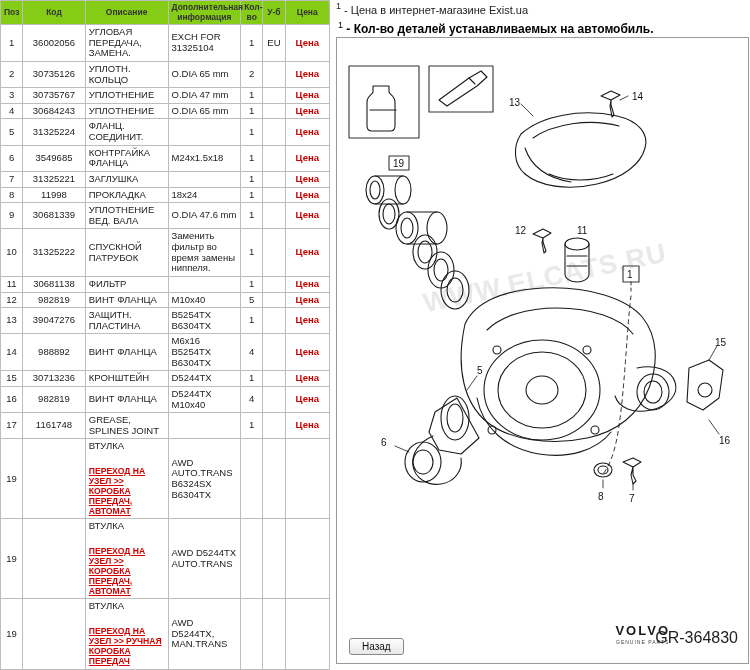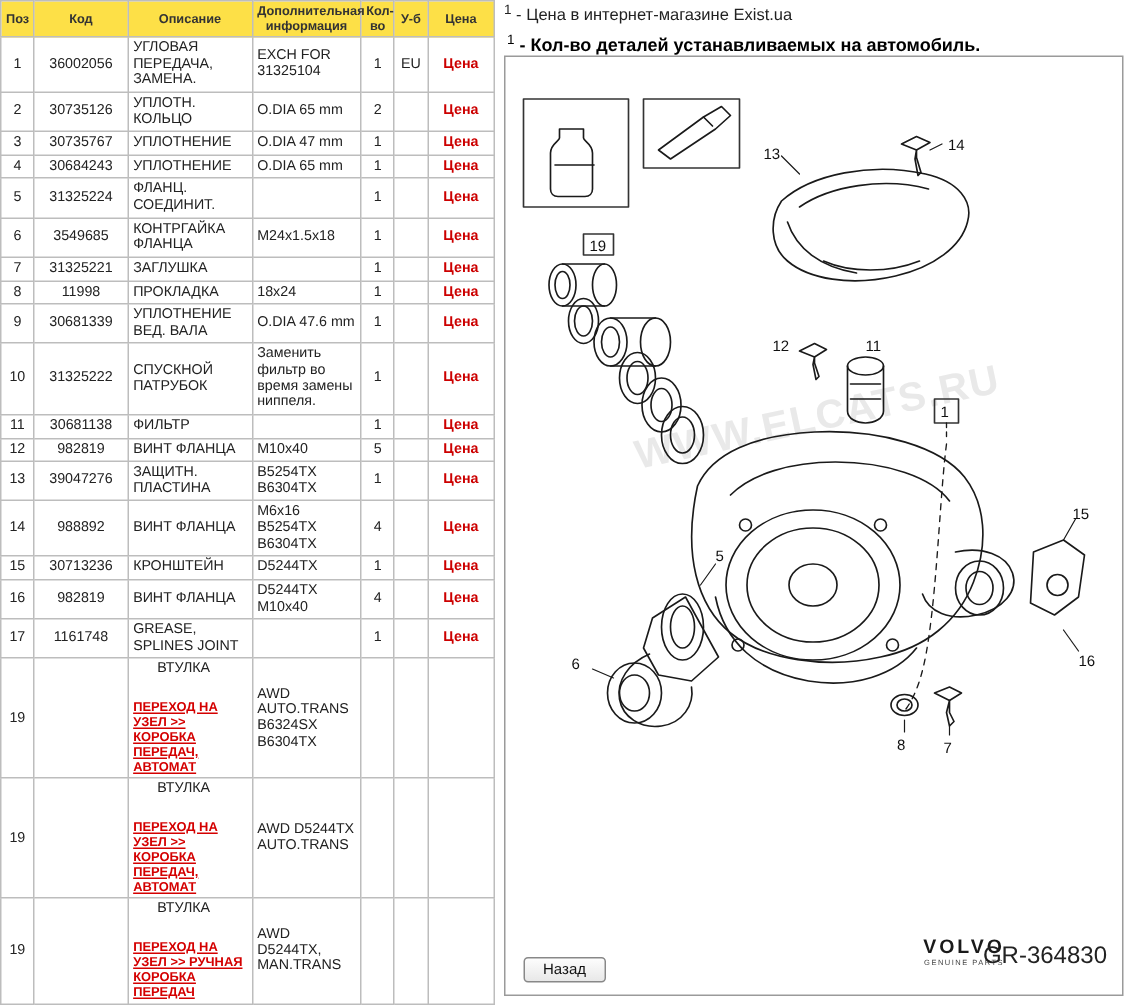--- a/index.html
+++ b/index.html
@@ -38,21 +38,21 @@
   table.parts th,
   table.parts td {
     border: 1px solid #bdbdbd;
     padding: 2px 3px;
     vertical-align: middle;
     font-size: 9.5px;
     line-height: 1.12;
     color: #222;
   }
   table.parts th {
-    background: #fde047;
+    background: #84cc16;
     font-size: 8.5px;
     font-weight: bold;
     text-align: center;
     color: #333;
   }
   col.c-pos   { width: 22px; }
   col.c-code  { width: 62px; }
   col.c-desc  { width: 82px; }
   col.c-info  { width: 72px; }
   col.c-qty   { width: 22px; }
@@ -89,21 +89,20 @@
     display: block;
     font-size: 8.6px;
     line-height: 1.15;
     text-transform: uppercase;
     margin-top: 15px;
   }
   .desc-top {
     display: block;
     text-transform: uppercase;
     margin-bottom: 1px;
-    margin-left: 16px;
   }
 
   
   .right-head {
     position: absolute;
     left: 336px;
     top: 0;
     width: 414px;
   }
   .price-note {

